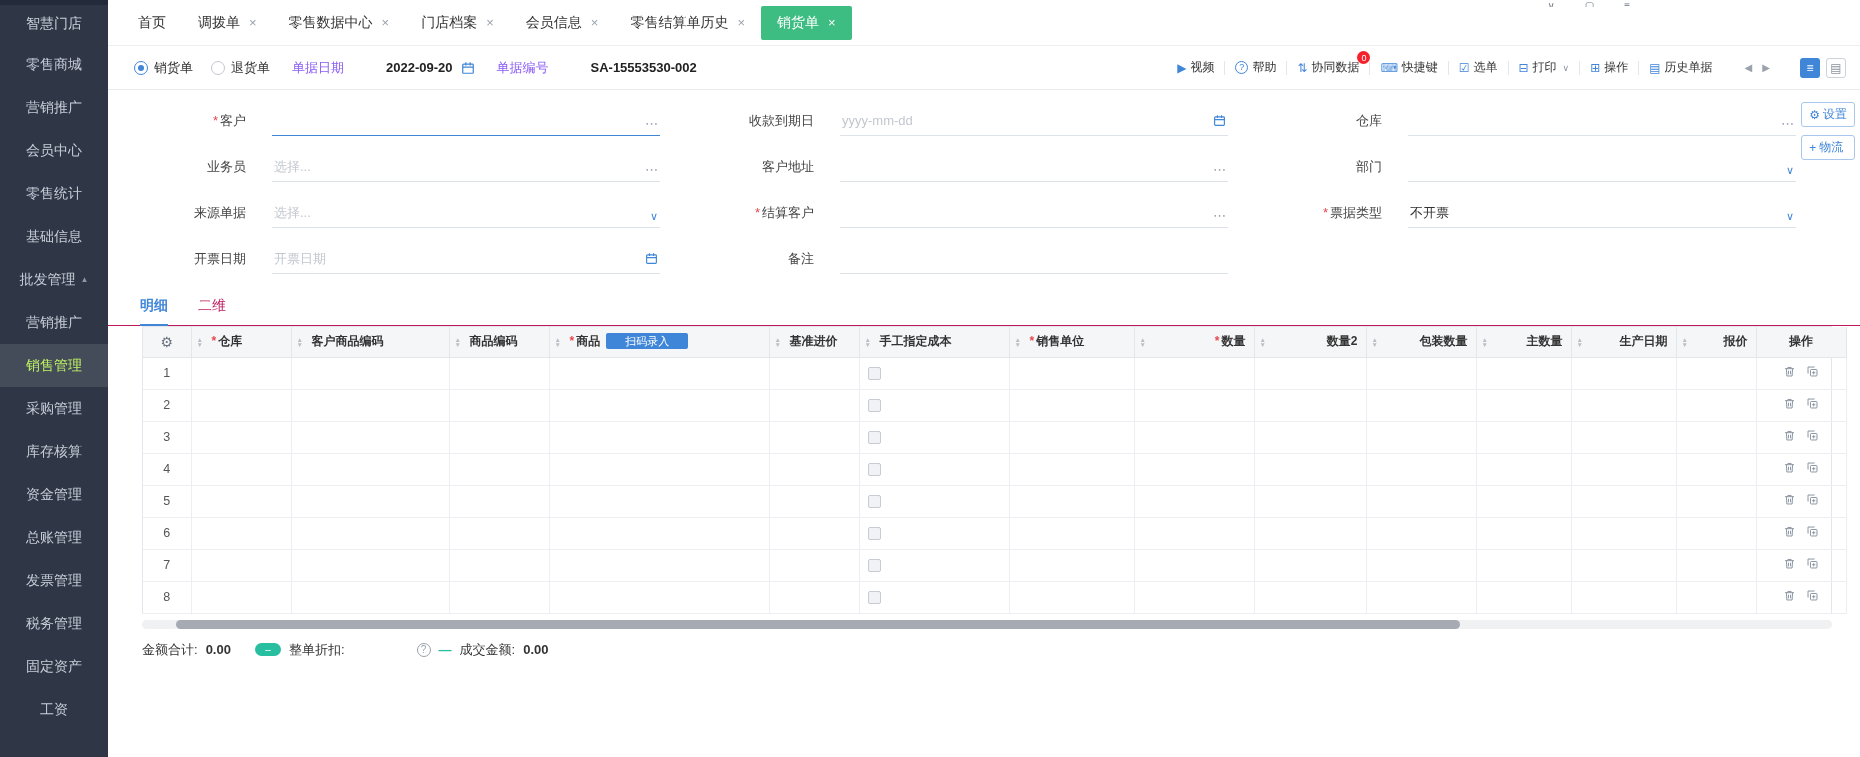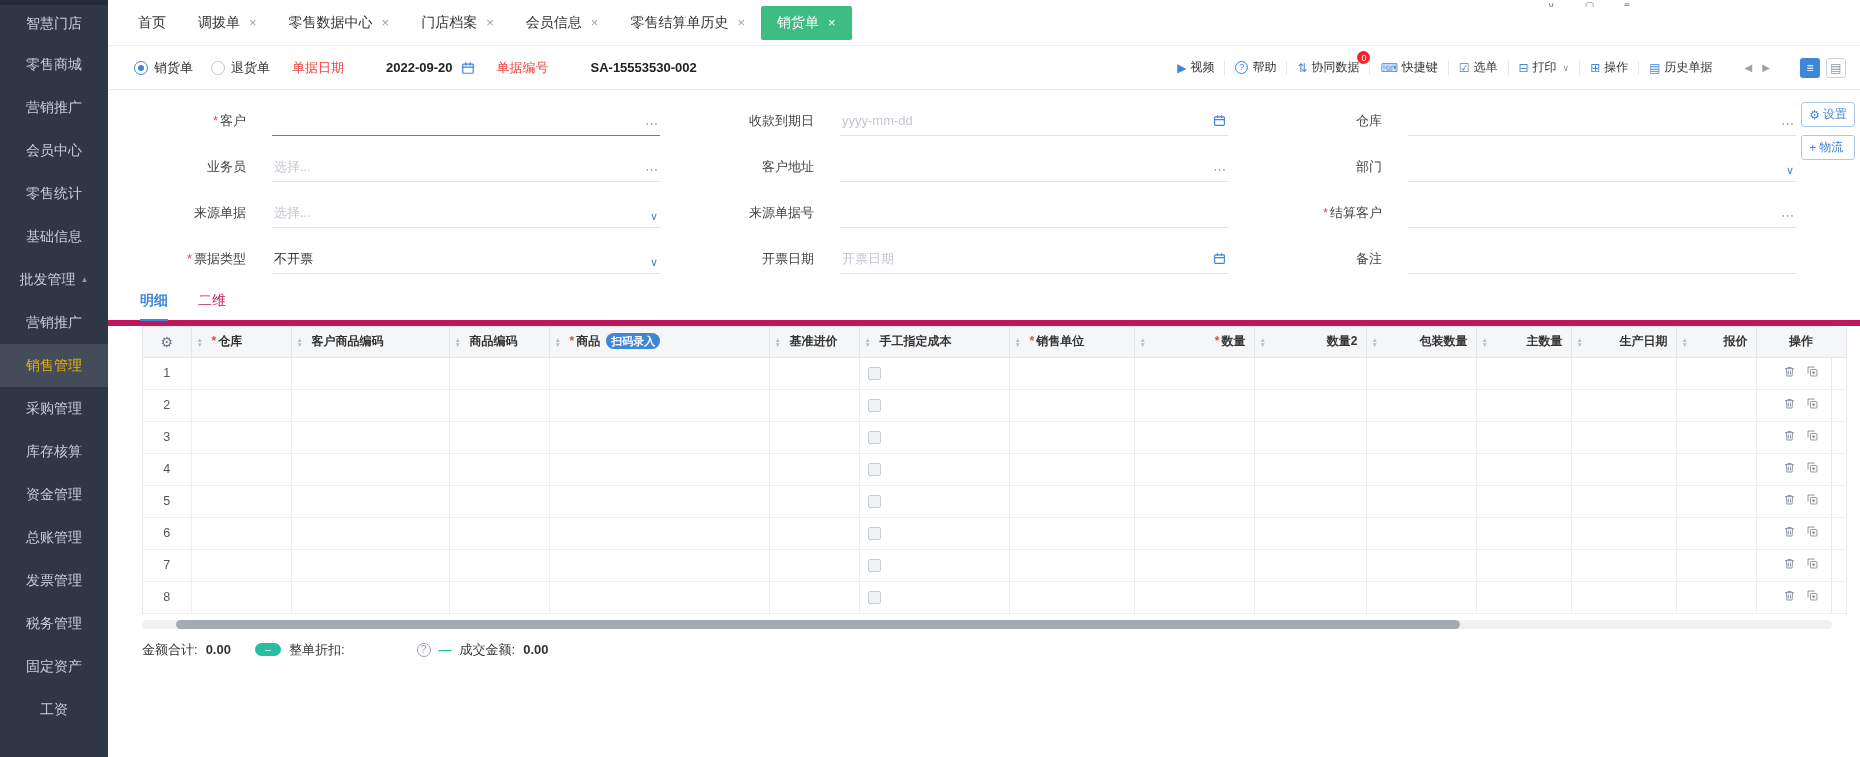--- a/index.html
+++ b/index.html
@@ -10,21 +10,21 @@
   html,body{width:1860px;height:757px;overflow:hidden;background:#fff;
     font-family:"Liberation Sans","DejaVu Sans",sans-serif;}
   .app{display:flex;width:1860px;height:757px;}
 
   
   .sidebar{width:108px;background:var(--sidebar-bg);flex-shrink:0;color:#c8cdd8;position:relative;}
   .sb-top{height:5px;background:#232a3a;}
   .side-item{height:43px;display:flex;align-items:center;justify-content:center;gap:5px;
     font-size:14px;cursor:pointer;white-space:nowrap;}
   .side-item.first{height:38px;}
-  .side-item.active{background:rgba(255,255,255,0.10);color:#eab308;}
+  .side-item.active{background:rgba(255,255,255,0.10);color:#bef264;}
   .side-item .arrow{font-size:8px;color:#8e95a5;}
 
   
   .main{flex:1;min-width:0;display:flex;flex-direction:column;background:#fff;position:relative;}
   .hdr-remnant{position:absolute;top:0;right:230px;height:7px;overflow:hidden;display:flex;gap:30px;
     color:#6a7280;font-size:10px;z-index:10;}
 
   
   .tabbar{height:46px;background:#fff;border-bottom:1px solid #eceef1;display:flex;align-items:center;padding-left:14px;}
   .tabs{display:flex;align-items:center;}
@@ -35,21 +35,21 @@
 
   
   .toolbar{height:44px;background:#fff;border-bottom:1px solid #e8eaee;display:flex;align-items:center;
     padding:0 14px 0 26px;gap:22px;}
   .radios{display:flex;align-items:center;gap:18px;}
   .radio{display:flex;align-items:center;gap:6px;font-size:13px;color:#333;cursor:pointer;}
   .radio .dot{width:14px;height:14px;border-radius:50%;border:1px solid #c4c8cf;background:#fff;position:relative;flex-shrink:0;}
   .radio.sel .dot{border-color:var(--accent);}
   .radio.sel .dot::after{content:"";position:absolute;inset:3px;border-radius:50%;background:var(--accent);}
   .kv{display:flex;align-items:center;gap:8px;font-size:13px;}
-  .kv .k{color:#ef4444;}
+  .kv .k{color:#8b5cf6;}
   .kv .v{color:#222;font-weight:700;margin-left:34px;}
   .calic{display:inline-flex;align-items:center;cursor:pointer;}
   .spacer{flex:1;}
   .actions{display:flex;align-items:center;}
   .tb-item{display:inline-flex;align-items:center;gap:4px;font-size:12px;color:#333;cursor:pointer;position:relative;white-space:nowrap;}
   .tb-ic{color:var(--accent);font-size:12px;line-height:1;}
   .tb-ic.circle{width:13px;height:13px;border:1px solid var(--accent);border-radius:50%;font-size:9px;
     display:inline-flex;align-items:center;justify-content:center;}
   .tb-div{width:1px;height:14px;background:#e3e6ea;margin:0 10px;}
   .badge{position:absolute;top:-8px;right:-11px;background:var(--red);color:#fff;font-size:9px;min-width:13px;height:13px;
@@ -73,42 +73,42 @@
   .ctrl.focused{border-bottom-color:var(--accent);}
   .ph{color:#c2c7cf;}
   .suffix{position:absolute;right:2px;bottom:5px;color:#9aa2ac;font-size:13px;line-height:1;cursor:pointer;}
   .suffix.blue{color:var(--accent);font-size:11px;}
   .suffix.svg{bottom:6px;}
   .sidebtns{position:absolute;right:5px;top:12px;display:flex;flex-direction:column;gap:8px;z-index:5;}
   .sidebtn{border:1px solid #a9c7ec;color:var(--accent);background:#fff;font-size:12px;padding:3px 7px;border-radius:3px;
     display:flex;align-items:center;gap:3px;cursor:pointer;white-space:nowrap;}
 
   
-  .detail-tabs{background:#fff;padding-left:32px;height:38px;display:flex;align-items:flex-end;gap:30px;border-bottom:6px solid #be185d;}
+  .detail-tabs{background:#fff;padding-left:32px;height:38px;display:flex;align-items:flex-end;gap:30px;border-bottom:1px solid #be185d;}
   .dtab{font-size:14px;color:#be185d;padding-bottom:10px;position:relative;cursor:pointer;}
   .dtab.active{color:var(--accent);font-weight:700;}
   .dtab.active::after{content:"";position:absolute;left:0;right:0;bottom:-1px;height:2px;background:var(--accent);}
 
   
   .tblwrap{margin:0 28px 0 34px;border:1px solid #e3e6ea;border-bottom:none;}
   table.grid{width:100%;border-collapse:collapse;table-layout:fixed;}
   .grid th{background:#f5f6f8;height:30px;font-size:12px;color:#333;font-weight:700;
     border-right:1px solid #e3e6ea;border-bottom:1px solid #e3e6ea;position:relative;
     padding:0 8px 0 20px;white-space:nowrap;overflow:hidden;text-align:left;}
   .grid th.al-right{text-align:right;}
   .grid th.al-center{text-align:center;padding:0;}
   .grid td{height:32px;border-right:1px solid #eceef1;border-bottom:1px solid #eceef1;
     font-size:12.5px;color:#333;padding:0 8px;overflow:hidden;white-space:nowrap;}
   .grid td.al-right{text-align:right;}
   .grid td.al-center{text-align:center;}
   .grid .opscol{border-left:1px solid #dfe3e8;}
   .sort{position:absolute;left:5px;top:50%;transform:translateY(-50%);display:inline-flex;flex-direction:column;cursor:pointer;}
   .sort i{font-style:normal;font-size:6.5px;line-height:5px;color:#b9bec7;}
   .gear{color:#6b7280;font-size:14px;cursor:pointer;}
-  .scan{background:var(--accent);color:#fff;font-size:11px;font-weight:700;padding:2px 5px;border-radius:8px;margin-left:6px;cursor:pointer;}
+  .scan{background:var(--accent);color:#fff;font-size:11px;font-weight:400;padding:2px 19px;border-radius:2px;margin-left:6px;cursor:pointer;}
   .cbcell{padding-left:24px;}
   .cb{display:inline-block;width:13px;height:13px;border:1px solid #c6ccd4;background:#f1f2f5;border-radius:2px;vertical-align:middle;cursor:pointer;}
   td.idx{color:#555;}
   .ops .opico{margin:0 5px;cursor:pointer;display:inline-block;vertical-align:middle;}
   tr.subtotal td{background:var(--subtotal-bg);font-weight:700;height:32px;}
   td.stlabel{background:var(--subtotal-bg);font-weight:700;text-align:center;}
 
   
   .hscroll{margin:6px 28px 0 34px;height:9px;background:#f0f1f3;border-radius:5px;position:relative;cursor:pointer;}
   .hscroll .thumb{position:absolute;left:34px;top:0;height:9px;width:76%;background:#a6abb3;border-radius:5px;}
@@ -345,24 +345,20 @@
             <div class="ctrl">
               <span class="suffix blue">∨</span>
             </div>
           </div>
           <div class="field">
             <div class="lbl">来源单据</div>
             <div class="ctrl">
               <span class="ph">选择...</span>
               <span class="suffix blue">∨</span>
             </div>
-          </div>
-          <div class="field">
-            <div class="lbl">来源单据号</div>
-            <div class="ctrl"></div>
           </div>
           <div class="field">
             <div class="lbl"><em class="req">*</em>结算客户</div>
             <div class="ctrl">
               <span class="suffix">⋯</span>
             </div>
           </div>
           <div class="field">
             <div class="lbl"><em class="req">*</em>票据类型</div>
             <div class="ctrl">

